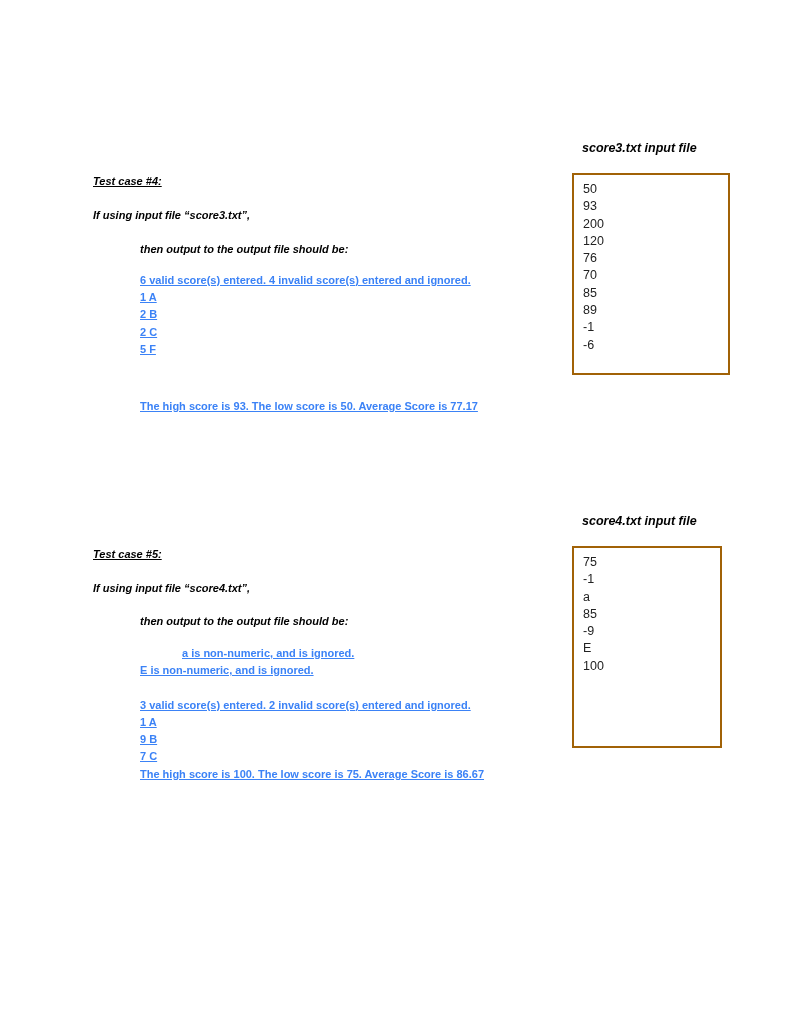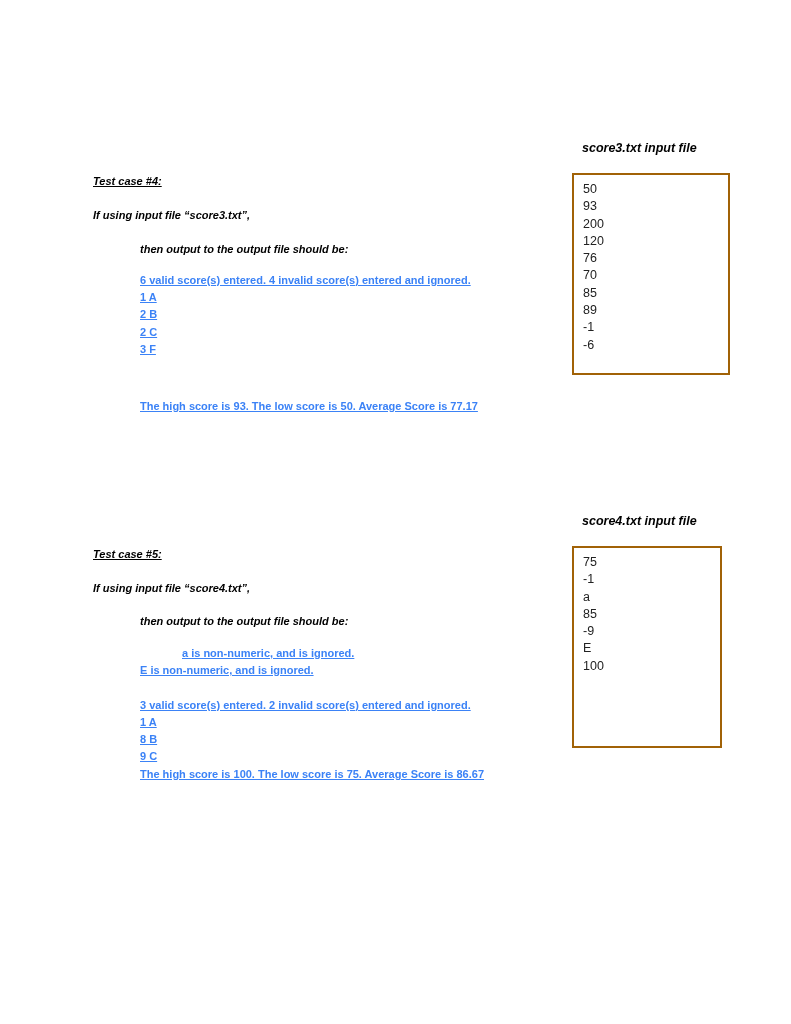--- a/index.html
+++ b/index.html
@@ -18,21 +18,21 @@
 <body>
 
 <div>
   <div class="line heading" style="left:93px; top:173px;">Test case #4:</div>
   <div class="line ital" style="left:93px; top:207px;">If using input file “score3.txt”,</div>
   <div class="line ital" style="left:140px; top:241px;">then output to the output file should be:</div>
   <div class="line red" style="left:140px; top:272px;">6 valid score(s) entered. 4 invalid score(s) entered and ignored.</div>
   <div class="line red" style="left:140px; top:289px;">1 A</div>
   <div class="line red" style="left:140px; top:306px;">2 B</div>
   <div class="line red" style="left:140px; top:324px;">2 C</div>
-  <div class="line red" style="left:140px; top:341px;">3 F</div>
+  <div class="line red" style="left:140px; top:341px;">5 F</div>
   <div class="line red" style="left:140px; top:358px;margin-top:40px;">The high score is 93. The low score is 50. Average Score is 77.17</div>
 
   <div class="file-title" style="left:582px; top:141px;">score3.txt input file</div>
   <div class="file-box" style="left:572px; top:173px; width:158px; height:202px;">
     <div class="entries">
       <div class="entry">50</div>
       <div class="entry">93</div>
       <div class="entry">200</div>
       <div class="entry">120</div>
       <div class="entry">76</div>
@@ -46,22 +46,22 @@
 </div>
 
 <div>
   <div class="line heading" style="left:93px; top:546px;">Test case #5:</div>
   <div class="line ital" style="left:93px; top:580px;">If using input file “score4.txt”,</div>
   <div class="line ital" style="left:140px; top:613px;">then output to the output file should be:</div>
   <div class="line red" style="left:140px; top:645px;margin-left:42px;">a is non-numeric, and is ignored.</div>
   <div class="line red" style="left:140px; top:662px;">E is non-numeric, and is ignored.</div>
   <div class="line red" style="left:140px; top:697px;">3 valid score(s) entered. 2 invalid score(s) entered and ignored.</div>
   <div class="line red" style="left:140px; top:714px;">1 A</div>
-  <div class="line red" style="left:140px; top:731px;">8 B</div>
-  <div class="line red" style="left:140px; top:748px;">9 C</div>
+  <div class="line red" style="left:140px; top:731px;">9 B</div>
+  <div class="line red" style="left:140px; top:748px;">7 C</div>
   <div class="line red" style="left:140px; top:766px;">The high score is 100. The low score is 75. Average Score is 86.67</div>
 
   <div class="file-title" style="left:582px; top:514px;">score4.txt input file</div>
   <div class="file-box" style="left:572px; top:546px; width:150px; height:202px;">
     <div class="entries">
       <div class="entry">75</div>
       <div class="entry">-1</div>
       <div class="entry">a</div>
       <div class="entry">85</div>
       <div class="entry">-9</div>

